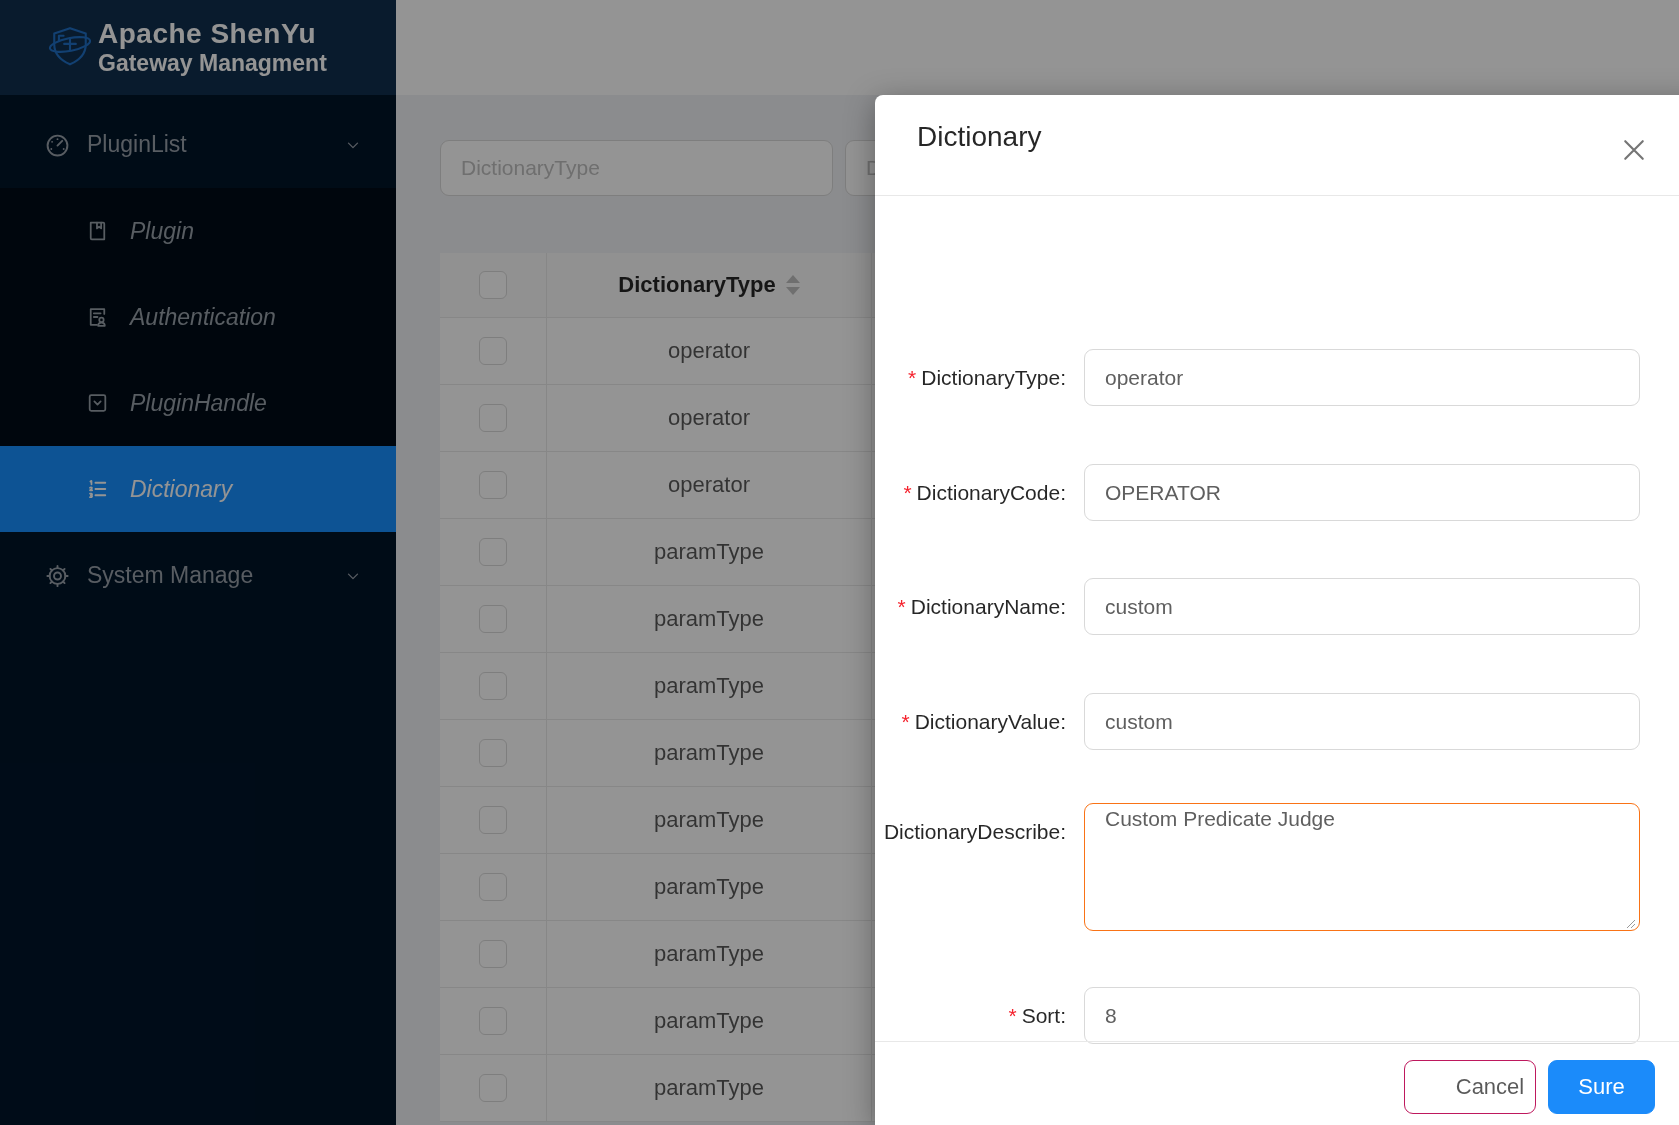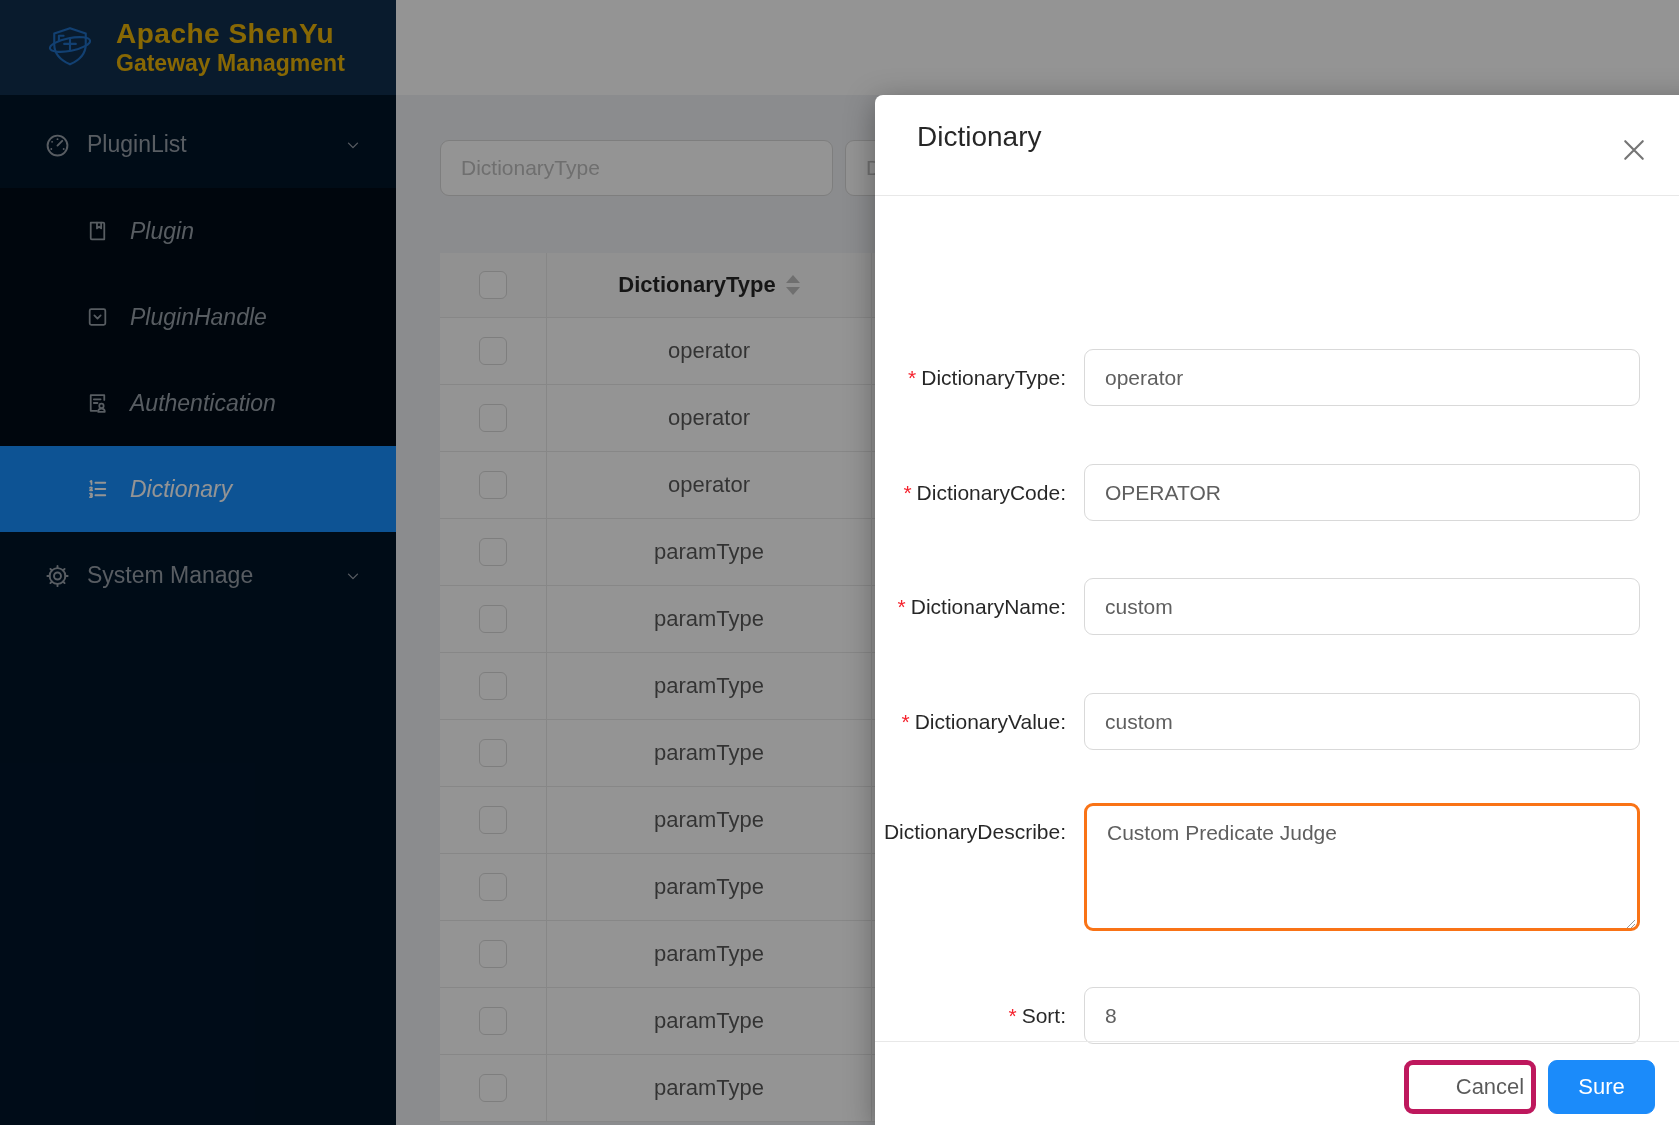--- a/index.html
+++ b/index.html
@@ -6,21 +6,21 @@
   html,body { width:1679px; height:1125px; overflow:hidden; background:#f0f2f5;
               font-family:"Liberation Sans", sans-serif; }
   .app { position:relative; width:1679px; height:1125px; overflow:hidden; }
 
   
   .sidebar { position:absolute; left:0; top:0; width:396px; height:1125px;
              background:#001529; z-index:1; }
   .logo-area { position:absolute; left:0; top:0; width:396px; height:95px;
                background:#11304e; display:flex; align-items:center; }
   .logo-mark { margin-left:42px; width:56px; height:56px; flex:0 0 auto; }
-  .brand { margin-left:18px; color:#eab308; line-height:1.15; }
+  .brand { color:#ffffff; line-height:1.15; }
   .brand-title { font-size:28px; font-weight:bold; letter-spacing:.5px; }
   .brand-sub { font-size:23px; font-weight:bold; }
 
   .menu { position:absolute; top:101px; left:0; width:396px; }
   .menu-item { position:relative; height:87px; display:flex; align-items:center;
                color:#98a0a9; font-size:23px; cursor:pointer; }
   .menu-item .mi-icon { position:absolute; left:44px; top:50%; transform:translateY(-50%);
                         width:27px; height:27px; }
   .menu-item .mi-label { position:absolute; left:87px; }
   .menu-item .mi-chevron { position:absolute; left:344px; width:18px; height:18px; }
@@ -76,38 +76,38 @@
   .m-body { position:relative; }
   .f-row { position:absolute; left:0; width:830px; }
   .f-label { position:absolute; left:0; width:191px; text-align:right; line-height:57px;
              font-size:21px; color:rgba(0,0,0,.85); white-space:nowrap; }
   .req { color:#f5222d; margin-right:5px; font-size:21px; }
   .f-input { position:absolute; left:209px; width:556px; height:57px;
              border:1px solid #d9d9d9; border-radius:9px; font-size:21px;
              color:#5f5f5f; padding:0 20px; background:#fff;
              font-family:"Liberation Sans", sans-serif; }
   .f-textarea { position:absolute; left:209px; width:556px; height:128px;
-                border:3px solid #f97316; border-radius:9px; font-size:21px;
-                color:#5f5f5f; padding:12px 20px; background:#fff; resize:none;
+                border:1px solid #f97316; border-radius:9px; font-size:21px;
+                color:#5f5f5f; padding:0 20px; background:#fff; resize:none;
                 font-family:"Liberation Sans", sans-serif; line-height:1.4; }
   .resize-grip { position:absolute; left:746px; top:718px; width:16px; height:16px;
                  color:#999; pointer-events:none; }
   #row-type   { top:153px; }
   #row-code   { top:268px; }
   #row-name   { top:382px; }
   #row-value  { top:497px; }
   #row-desc   { top:607px; }
   #row-sort   { top:791px; }
 
   .m-footer { position:absolute; left:0; top:946px; width:830px; height:84px;
               border-top:1px solid #e8e8e8; }
   .btn { position:absolute; top:18px; height:54px; border-radius:9px; font-size:22px;
          display:flex; align-items:center; justify-content:center; cursor:pointer;
          font-family:"Liberation Sans", sans-serif; }
-  .btn-cancel { left:529px; width:132px; background:#fff; border:5px solid #be185d;
+  .btn-cancel { left:529px; width:132px; background:#fff; border:1px solid #be185d;
                 color:rgba(0,0,0,.65);padding-left:40px; }
   .btn-sure { left:673px; width:107px; background:#1b8bfa; border:1px solid #1b8bfa;
               color:#fff; }
 </style>
 </head>
 <body>
 
 <div class="app">
 
   <div class="sidebar">
@@ -139,33 +139,33 @@
       <div class="submenu">
         <div class="menu-item">
           <svg class="mi-icon stroke" viewBox="0 0 24 24">
             <path d="M5.5 4h12a1 1 0 0 1 1 1v15h-12a1 1 0 0 1-1-1z"></path>
             <path d="M11.5 4v5.5l2-1.6 2 1.6V4"></path>
           </svg>
           <span class="mi-label">Plugin</span>
         </div>
         <div class="menu-item">
           <svg class="mi-icon stroke" viewBox="0 0 24 24">
-            <rect x="4.5" y="4.5" width="15" height="15" rx="1.5"></rect>
-            <polyline points="9,10.5 12,13.5 15,10.5"></polyline>
-          </svg>
-          <span class="mi-label">PluginHandle</span>
-        </div>
-        <div class="menu-item">
-          <svg class="mi-icon stroke" viewBox="0 0 24 24">
             <path d="M18.5 9V4.5h-13v15h6"></path>
             <path d="M8.5 8.5h6.5M8.5 12h3.5"></path>
             <circle cx="15.8" cy="14.8" r="2.1"></circle>
             <path d="M12.6 20.5c0-1.8 1.4-3.2 3.2-3.2s3.2 1.4 3.2 3.2z"></path>
           </svg>
           <span class="mi-label">Authentication</span>
+        </div>
+        <div class="menu-item">
+          <svg class="mi-icon stroke" viewBox="0 0 24 24">
+            <rect x="4.5" y="4.5" width="15" height="15" rx="1.5"></rect>
+            <polyline points="9,10.5 12,13.5 15,10.5"></polyline>
+          </svg>
+          <span class="mi-label">PluginHandle</span>
         </div>
         <div class="menu-item active">
           <svg class="mi-icon stroke" viewBox="0 0 24 24">
             <path d="M10 6h9.5M10 12h9.5M10 18h9.5"></path>
             <path d="M5.2 4.8l1-.6v3.3M4.8 10.9c.4-.6 1.6-.7 1.9 0 .3.8-1.9 2.3-1.9 2.3h2.1M4.8 16.4h1.4a.9.9 0 0 1 0 1.7h-.6h.6a.9.9 0 0 1 0 1.7H4.8"></path>
           </svg>
           <span class="mi-label">Dictionary</span>
         </div>
       </div>
 

